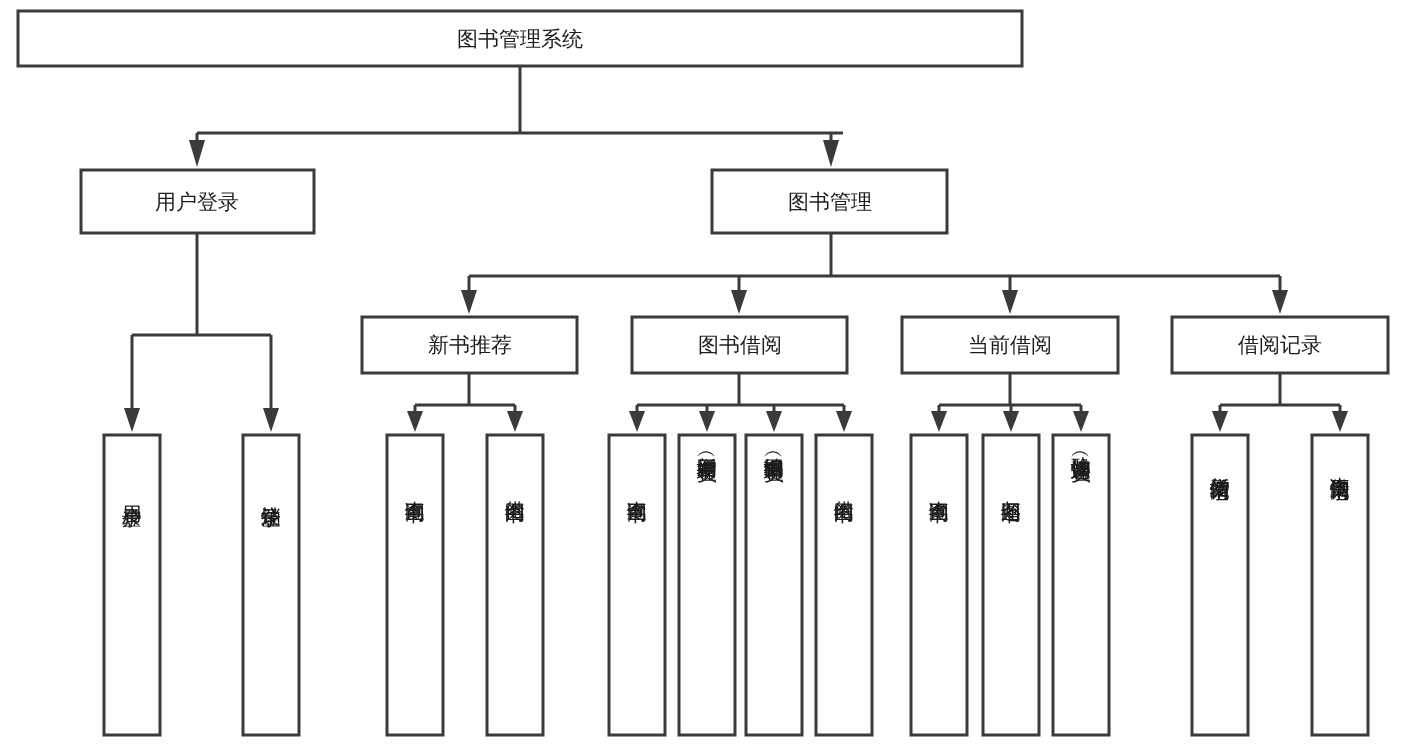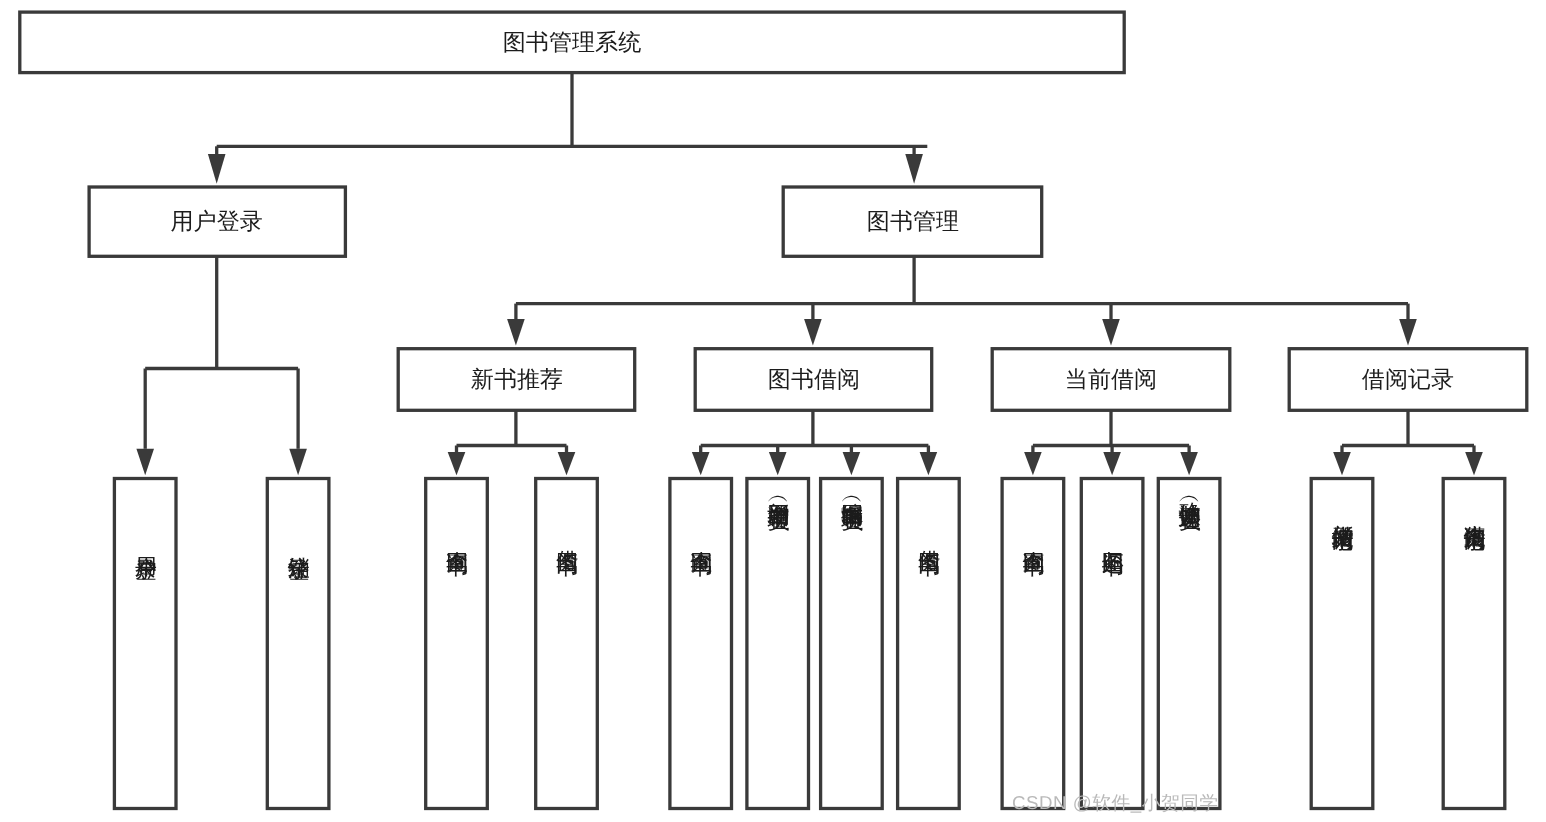--- a/index.html
+++ b/index.html
@@ -244,15 +244,14 @@
   <div class="leaf-label-wrap" style="left:1053px; top:435px; width:56px; height:300px;">
     <span class="leaf-label" style="margin-top:6px;">确认归还（管理员）</span>
   </div>
   <div class="leaf-label-wrap" style="left:1192px; top:435px; width:56px; height:300px;">
     <span class="leaf-label" style="margin-top:26px;">新增借阅记录</span>
   </div>
   <div class="leaf-label-wrap" style="left:1312px; top:435px; width:56px; height:300px;">
     <span class="leaf-label" style="margin-top:26px;">查询借阅记录</span>
   </div>
 
-  <div class="watermark">CSDN @软件_小贺同学</div>
 
 </div>
 
 </body></html>

